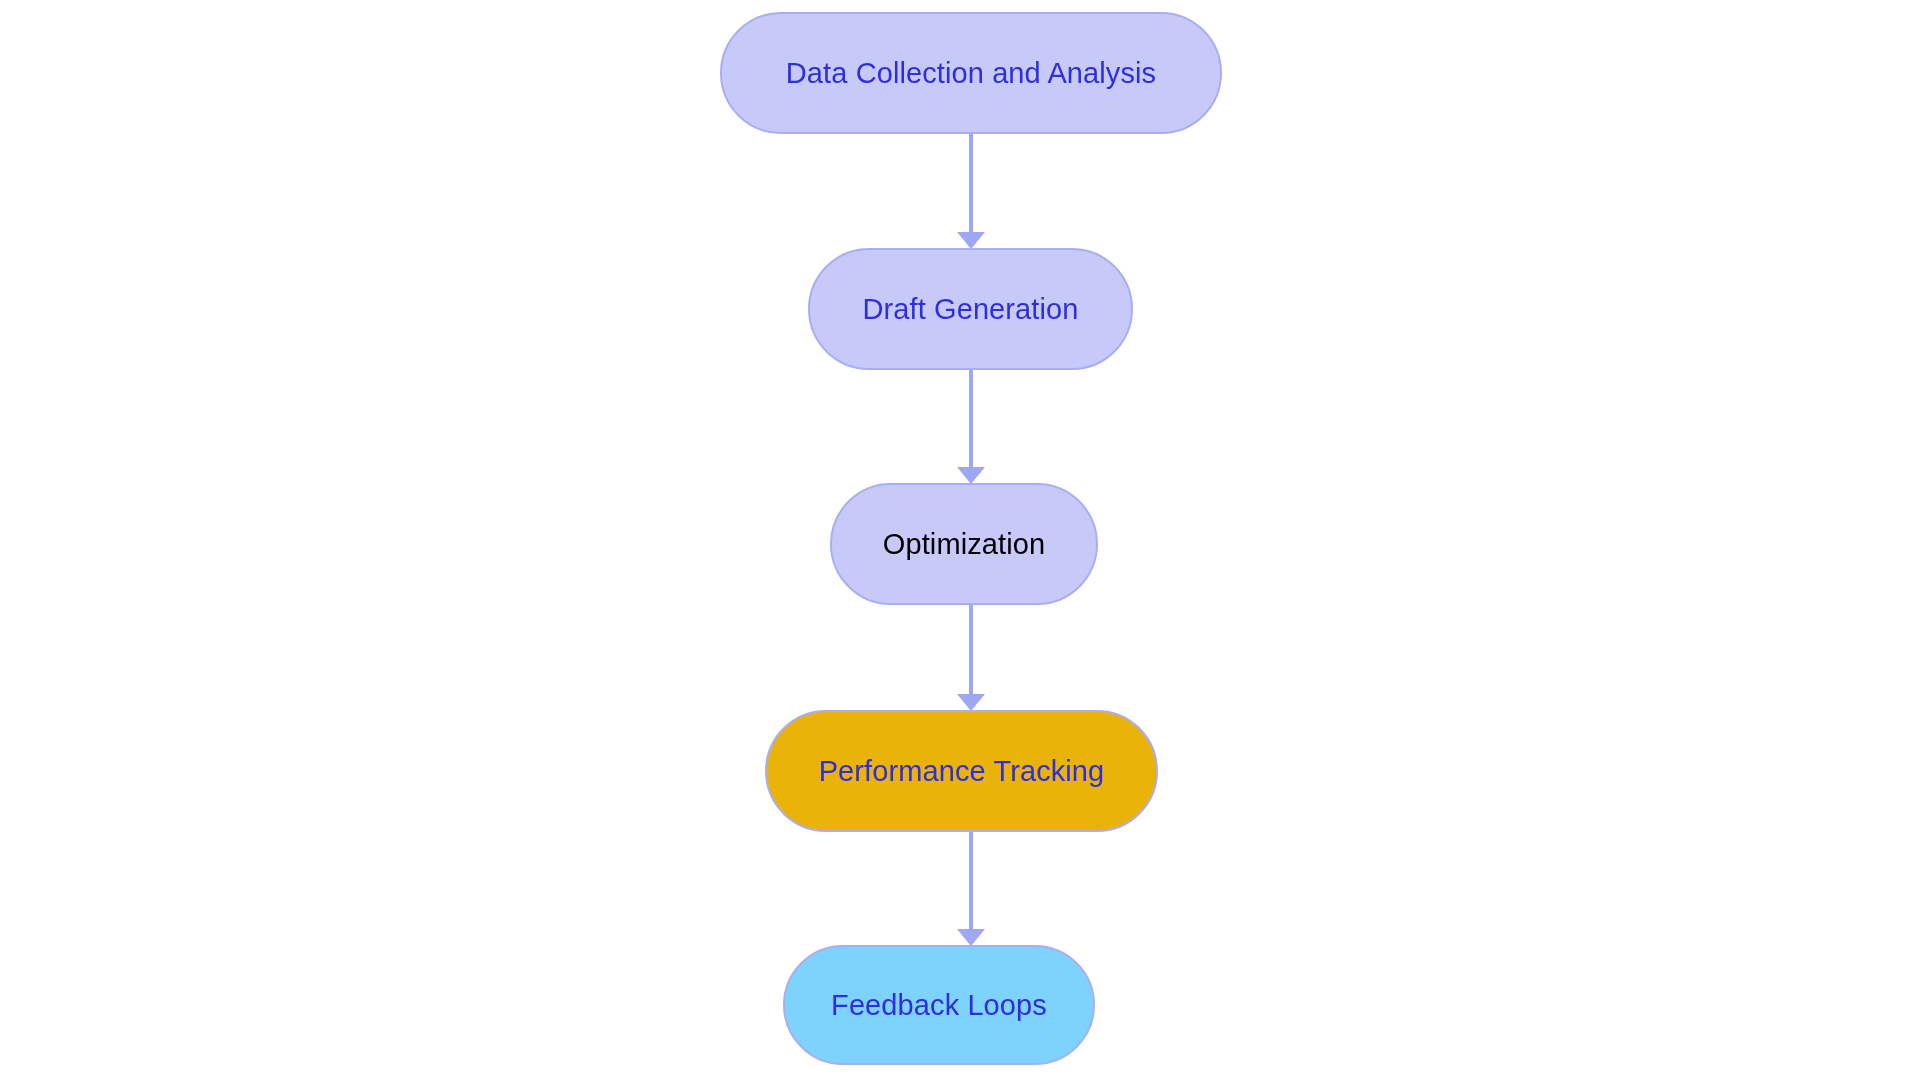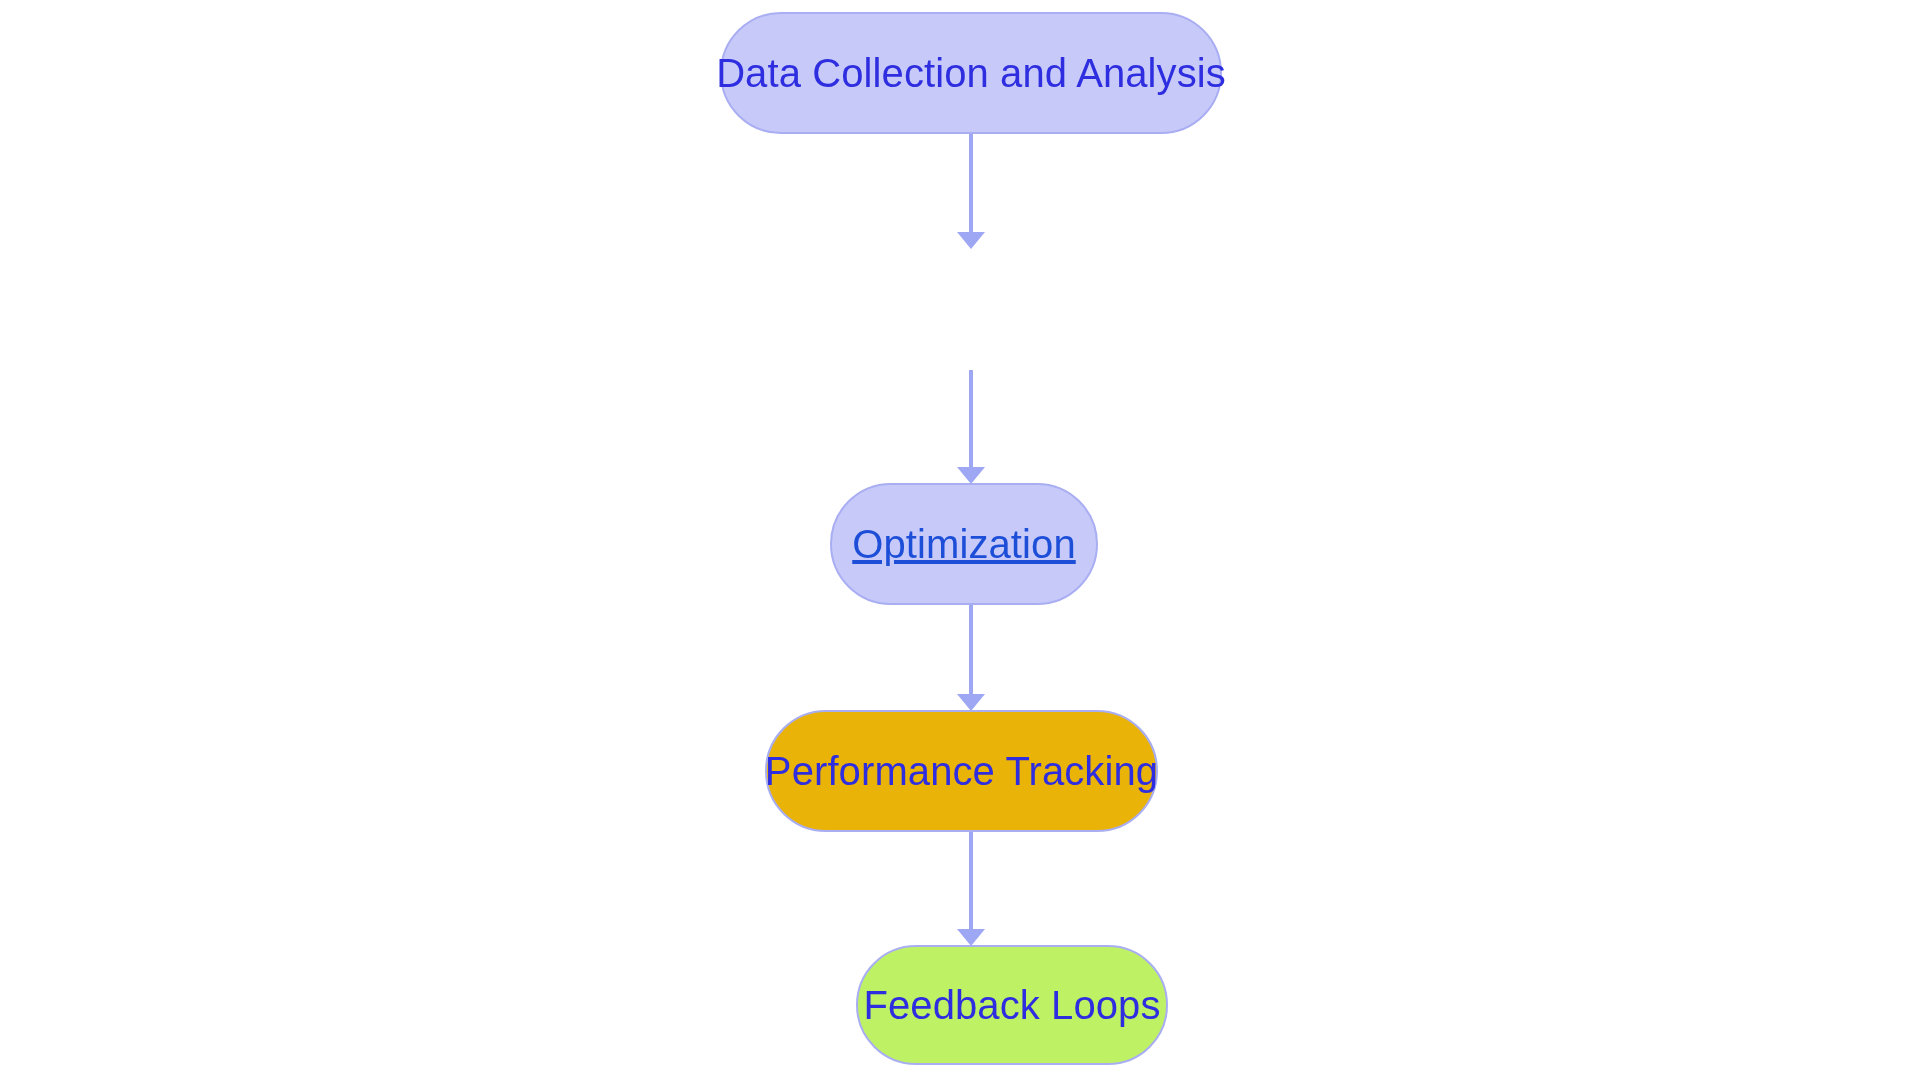--- a/index.html
+++ b/index.html
@@ -49,21 +49,21 @@
     align-items: center;
     justify-content: center;
     border-style: solid;
     border-width: 2px;
     border-radius: 999px;
     -webkit-font-smoothing: antialiased;
   }
 
   .flow-node-label {
     font-family: "Liberation Sans", sans-serif;
-    font-size: 40px;
+    font-size: 29px;
     font-weight: 400;
     line-height: 1;
     letter-spacing: 0.1px;
     white-space: nowrap;
     text-align: left;
     user-select: none;
   }
 </style>
 </head>
 <body>
@@ -93,30 +93,34 @@
     </g>
   </svg>
 
   <div id="node-layer">
 
     <div class="flow-node" style="left:720px; top:12px; width:502px; height:122px;
                 background:#c7caf9; border-color:#a9aef2;">
       <span class="flow-node-label" style="color:#2e2ee0;">Data Collection and Analysis</span>
     </div>
 
+    <div class="flow-node" style="left:808px; top:248px; width:325px; height:122px;
+                background:#c7caf9; border-color:#a9aef2;">
+      <span class="flow-node-label" style="color:#2e2ee0;">Draft Generation</span>
+    </div>
 
     <div class="flow-node" style="left:830px; top:483px; width:268px; height:122px;
                 background:#c7caf9; border-color:#a9aef2;">
-      <span class="flow-node-label" style="color:#1d4ed8;text-decoration:underline;">Optimization</span>
+      <span class="flow-node-label" style="color:#000000;">Optimization</span>
     </div>
 
     <div class="flow-node" style="left:765px; top:710px; width:393px; height:122px;
                 background:#eab308; border-color:#a9aef2;">
       <span class="flow-node-label" style="color:#2e2ee0;">Performance Tracking</span>
     </div>
 
-    <div class="flow-node" style="left:856px; top:945px; width:312px; height:120px;
-                background:#bef264; border-color:#a9aef2;">
+    <div class="flow-node" style="left:783px; top:945px; width:312px; height:120px;
+                background:#7dd3fc; border-color:#a9aef2;">
       <span class="flow-node-label" style="color:#2e2ee0;">Feedback Loops</span>
     </div>
 
   </div>
 </div>
 
 </body></html>

